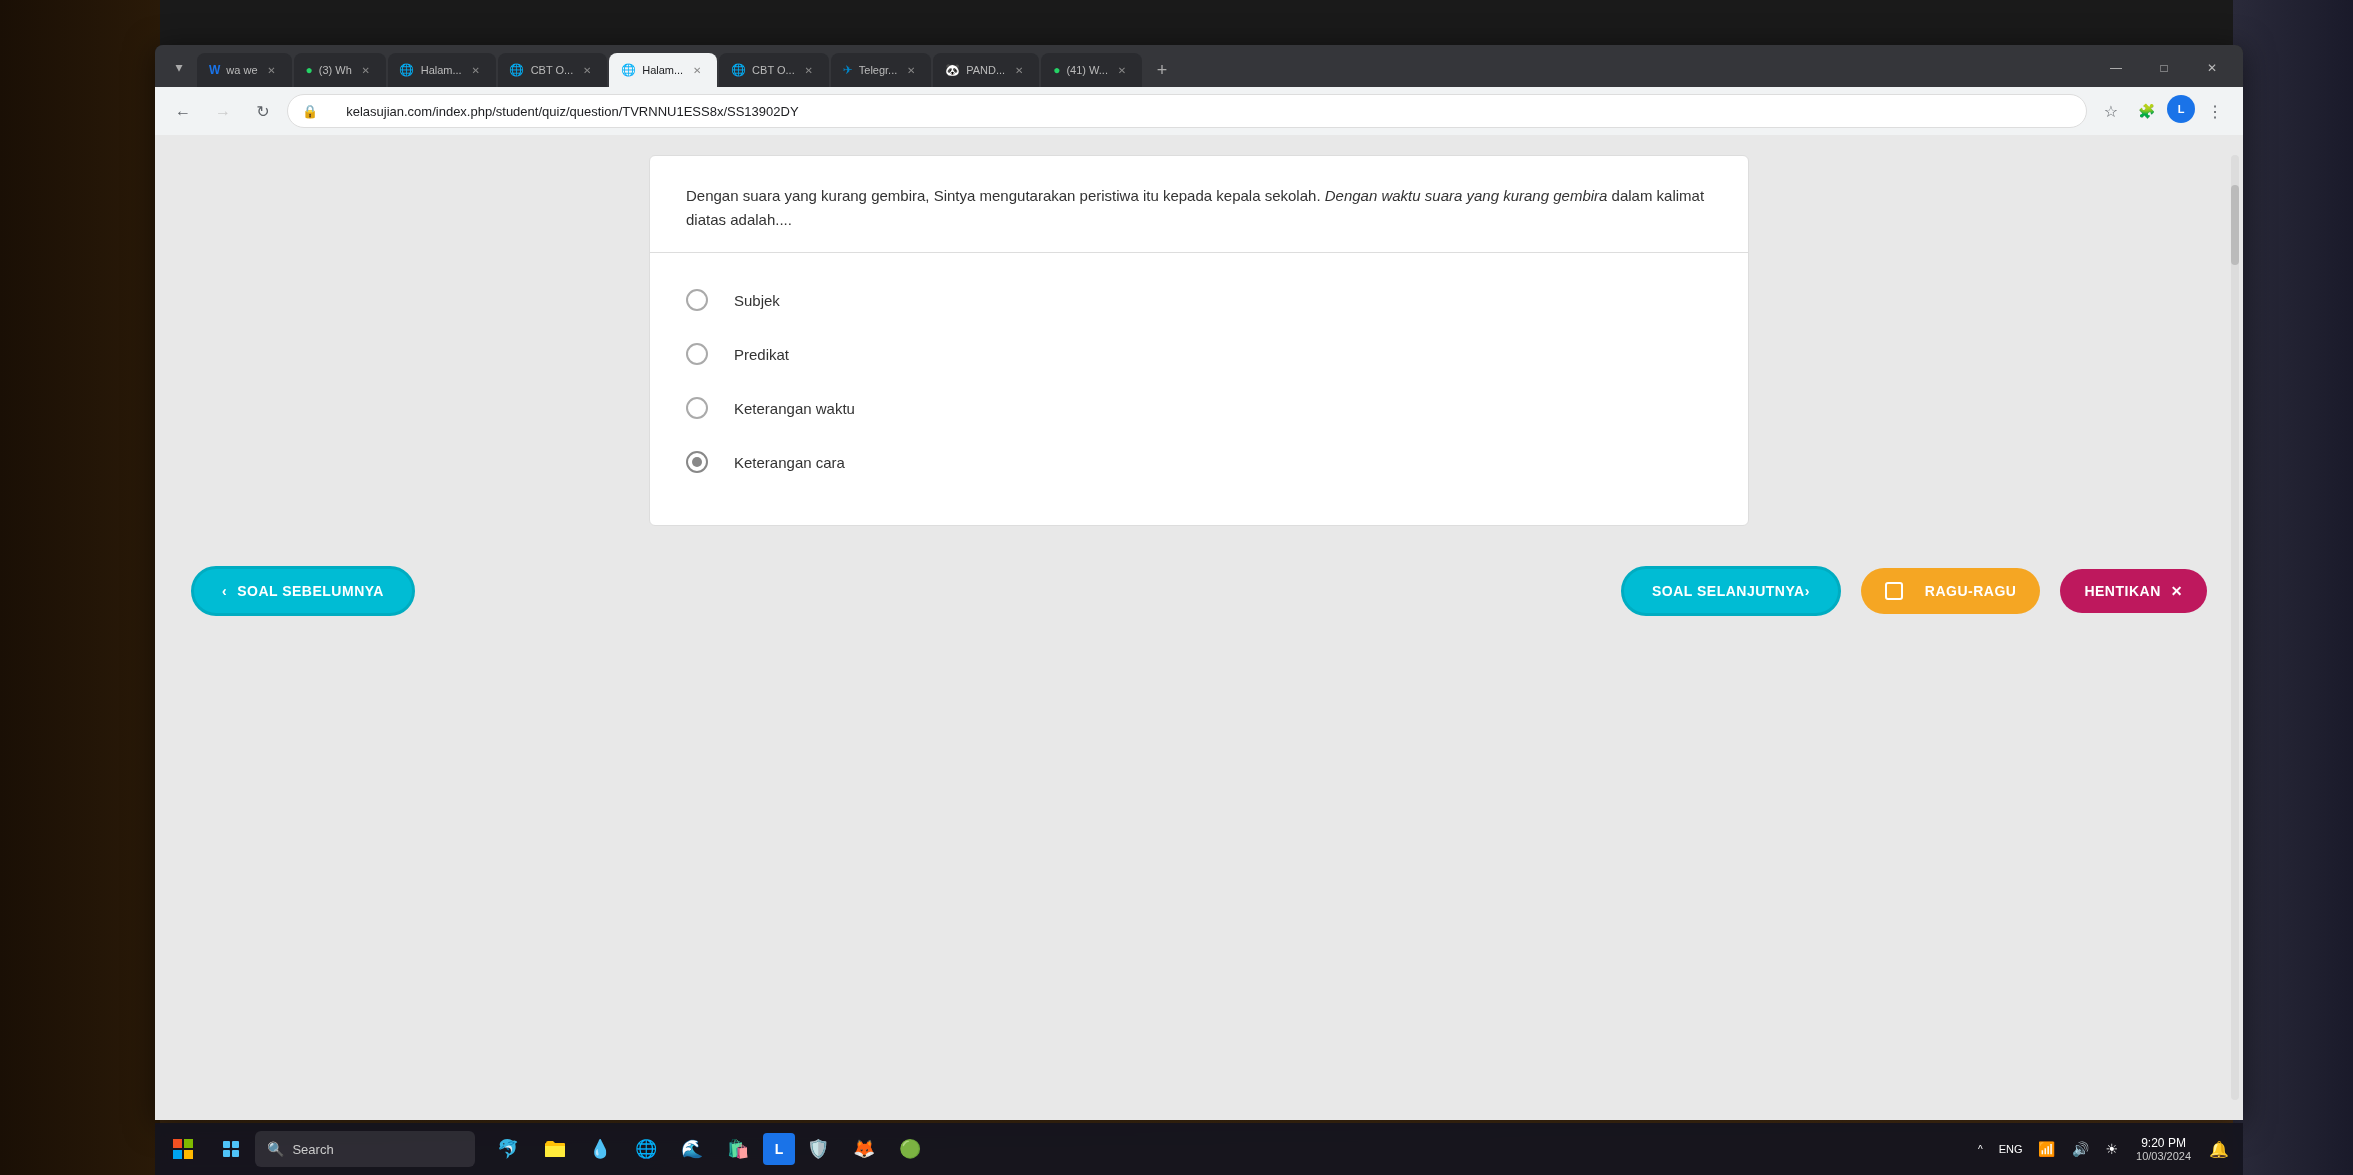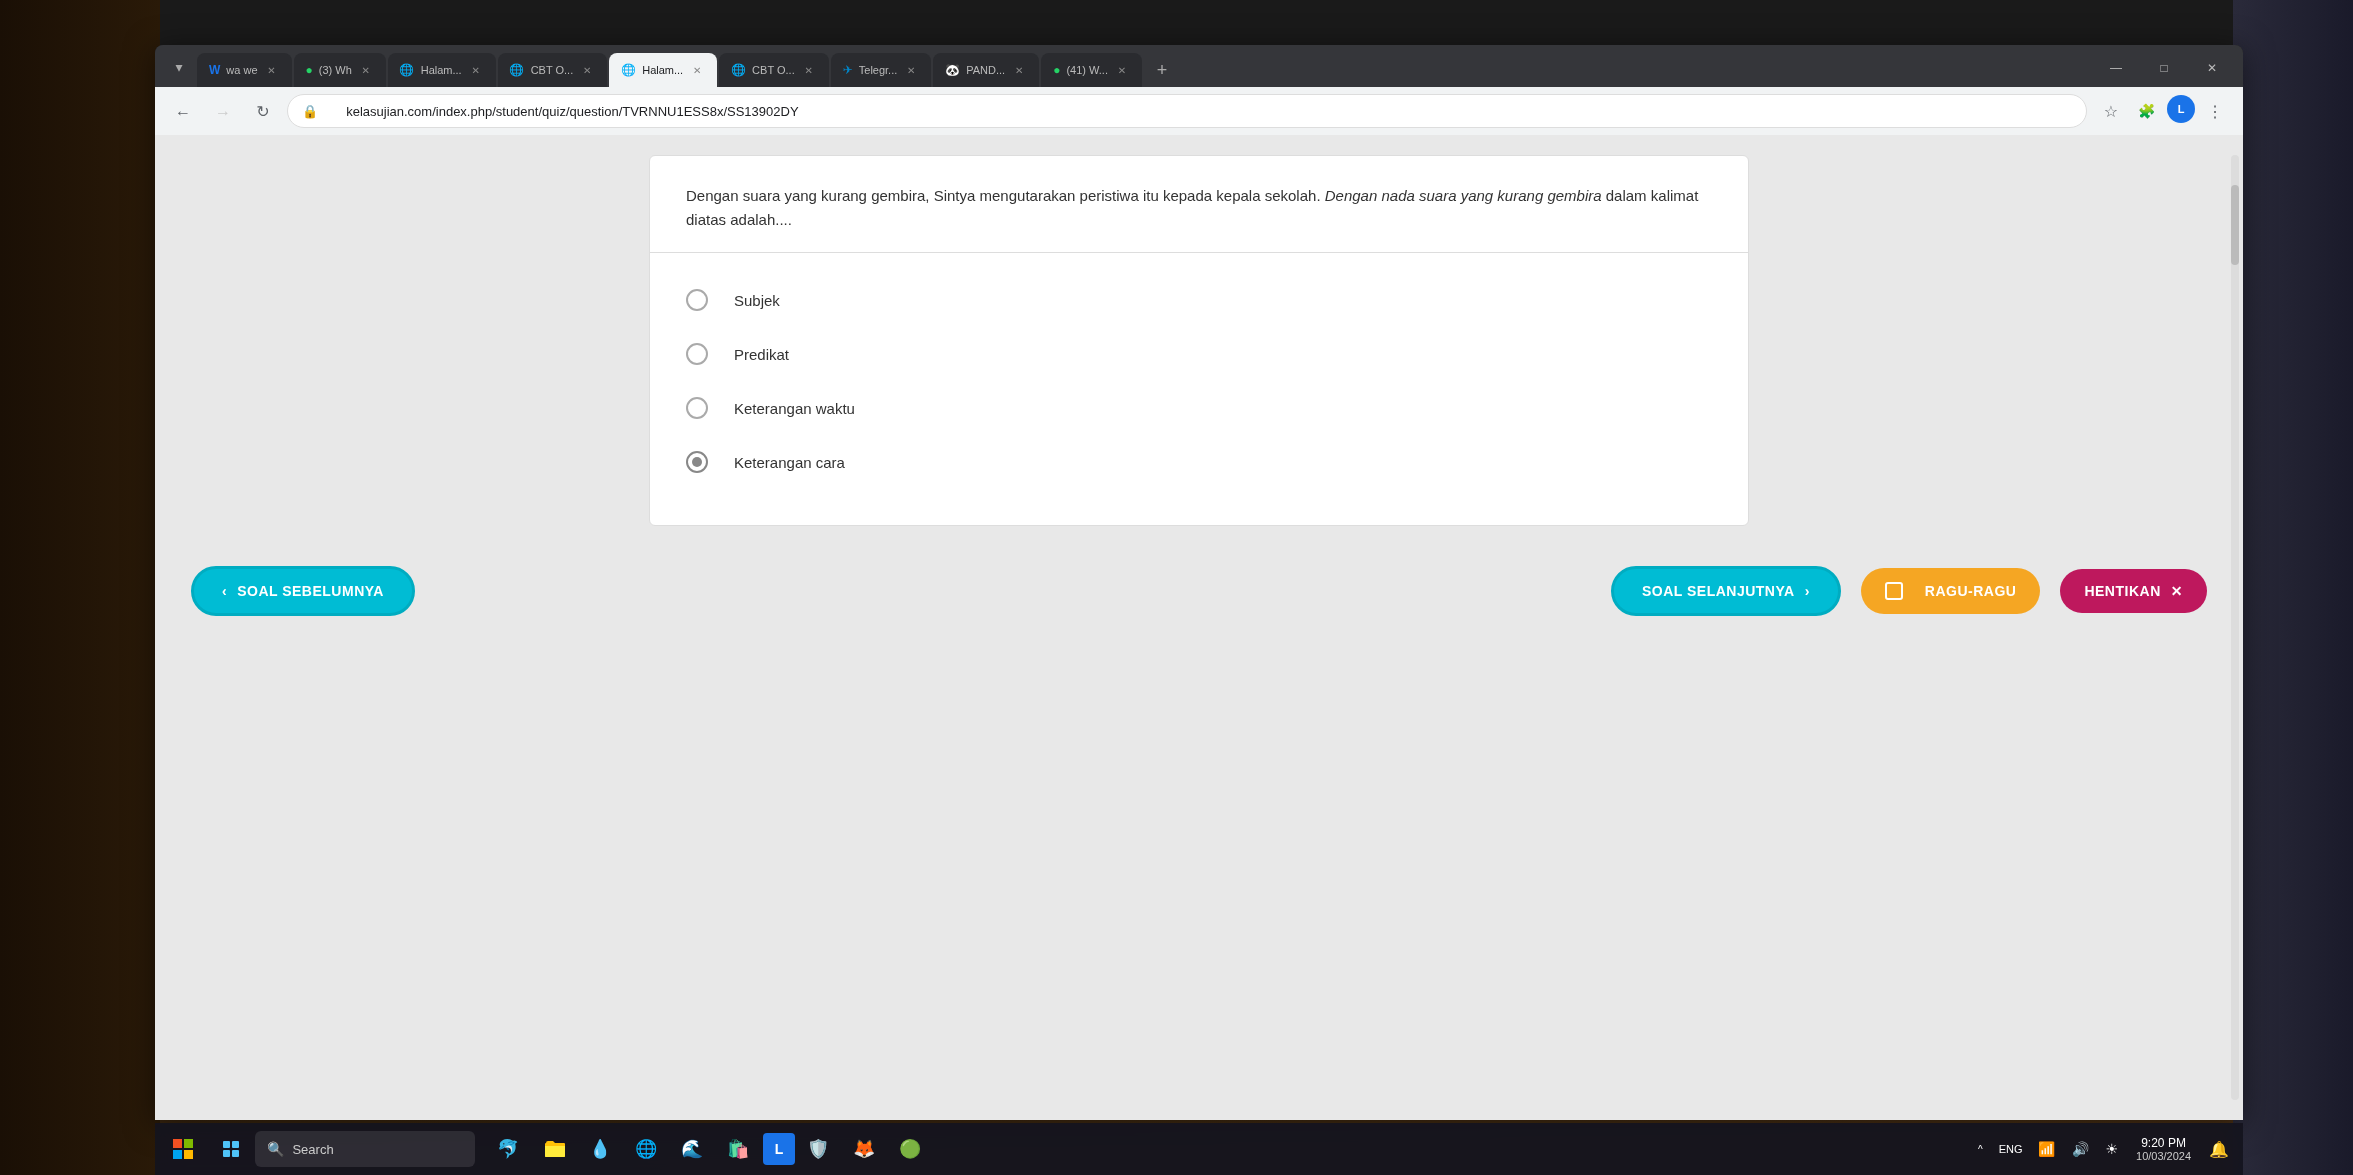--- a/index.html
+++ b/index.html
@@ -287,21 +287,20 @@
       background: #00bcd4;
       color: white;
       border: none;
       border-radius: 25px;
       padding: 14px 28px;
       font-size: 14px;
       font-weight: 600;
       cursor: pointer;
       display: flex;
       align-items: center;
-      gap: 10px;
       letter-spacing: 0.5px;
       text-transform: uppercase;
       margin-left: auto;
       border: 3px solid #00acc1;
     }
 
     .btn-ragu {
       background: #f5a623;
       color: white;
       border: none;
@@ -573,21 +572,21 @@
     </div>
   </div>
 
   <div class="page-content">
 
     <div class="quiz-page">
 
       <div class="question-box">
         <p class="question-text">
           <span>Dengan suara yang kurang gembira, Sintya mengutarakan peristiwa itu kepada kepala sekolah.</span>
-          <em>Dengan nada suara yang kurang gembira</em><span> dalam kalimat diatas adalah....</span>
+          <em>Dengan waktu suara yang kurang gembira</em><span> dalam kalimat diatas adalah....</span>
         </p>
       </div>
 
       <div class="options-area">
 
         <div class="option-item">
           <div class="radio-circle"></div>
           <span class="option-label">Subjek</span>
         </div>
 

